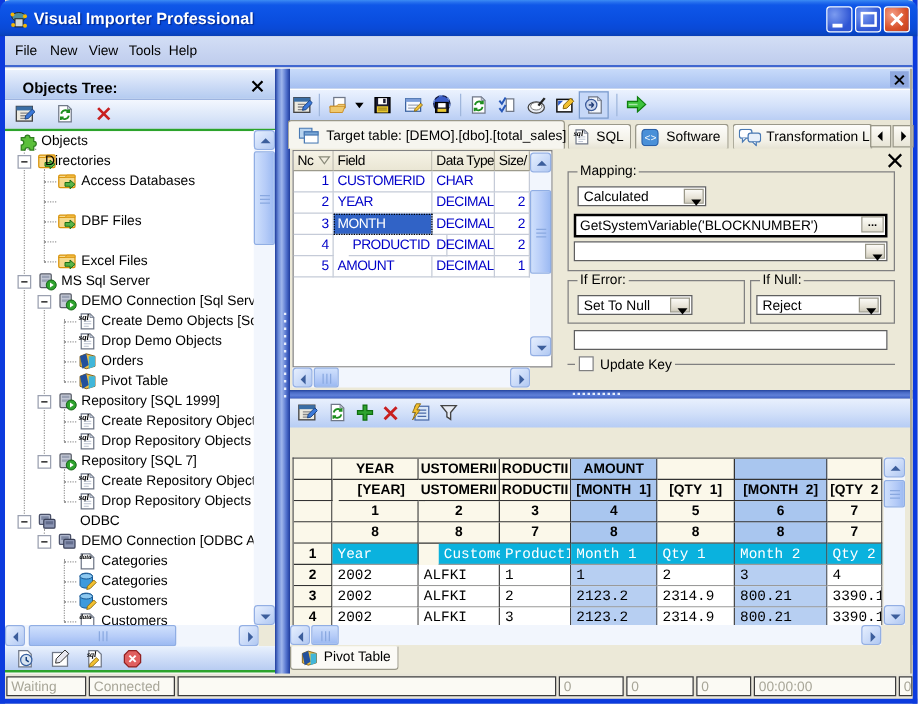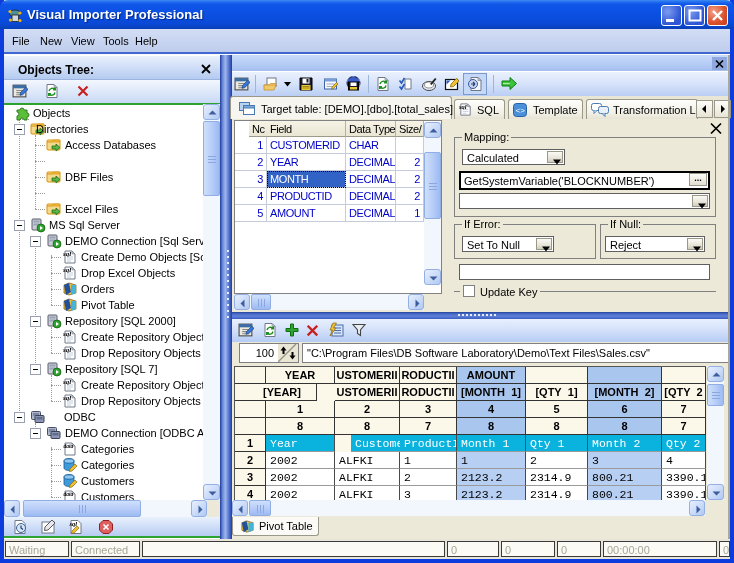--- a/index.html
+++ b/index.html
@@ -296,40 +296,40 @@
       <div class="trow" style="top:144px">
         <svg class="ticn" style="left:58px" width="16" height="16" viewBox="0 0 16 16">
           <use href="#i-sql"></use>
         </svg>
         <span class="lbl" style="left:77px">Create Demo Objects [Sc</span>
       </div>
       <div class="trow" style="top:160px">
         <svg class="ticn" style="left:58px" width="16" height="16" viewBox="0 0 16 16">
           <use href="#i-sql"></use>
         </svg>
-        <span class="lbl" style="left:77px">Drop Excel Objects</span>
+        <span class="lbl" style="left:77px">Drop Demo Objects</span>
       </div>
       <div class="trow" style="top:176px">
         <svg class="ticn" style="left:58px" width="16" height="16" viewBox="0 0 16 16">
           <use href="#i-tbl"></use>
         </svg>
         <span class="lbl" style="left:77px">Orders</span>
       </div>
       <div class="trow" style="top:192px">
         <svg class="ticn" style="left:58px" width="16" height="16" viewBox="0 0 16 16">
           <use href="#i-tbl"></use>
         </svg>
         <span class="lbl" style="left:77px">Pivot Table</span>
       </div>
       <div class="trow" style="top:208px">
         <div class="eb" style="left:26px"></div>
         <svg class="ticn" style="left:42px" width="16" height="16" viewBox="0 0 16 16">
           <use href="#i-server"></use>
         </svg>
-        <span class="lbl" style="left:61px">Repository [SQL 2000]</span>
+        <span class="lbl" style="left:61px">Repository [SQL 1999]</span>
       </div>
       <div class="trow" style="top:224px">
         <svg class="ticn" style="left:58px" width="16" height="16" viewBox="0 0 16 16">
           <use href="#i-sql"></use>
         </svg>
         <span class="lbl" style="left:77px">Create Repository Object</span>
       </div>
       <div class="trow" style="top:240px">
         <svg class="ticn" style="left:58px" width="16" height="16" viewBox="0 0 16 16">
           <use href="#i-sql"></use>
@@ -563,60 +563,60 @@
       <svg style="position:absolute;left:3px;top:2px" width="15" height="15" viewBox="0 0 16 16">
           <use href="#i-sql"></use>
         </svg>
       <span style="left:22px">SQL</span>
     </div>
     <div class="tab" style="left:276px; width:75px;">
       <svg style="position:absolute;left:4px;top:3px" width="14" height="14">
         <rect x="0.5" y="0.5" width="13" height="13" rx="3" fill="#4A90D8" stroke="#2A60A8"></rect>
         <text x="2.5" y="10" font-size="8" fill="#fff" font-family="Liberation Mono">&lt;&gt;</text>
       </svg>
-      <span style="left:24px">Template</span>
+      <span style="left:24px">Software</span>
     </div>
     <div class="tab" style="left:354px; width:112px;">
       <svg style="position:absolute;left:4px;top:3px" width="18" height="14">
         <rect x="0.5" y="0.5" width="10" height="7" rx="2" fill="#fff" stroke="#4A7AB4"></rect>
         <path d="M3 7.5 l0 3 l3 -3" fill="#fff" stroke="#4A7AB4"></path>
         <rect x="7.5" y="3.5" width="10" height="7" rx="2" fill="#E8F0FA" stroke="#4A7AB4"></rect>
         <path d="M14 10.5 l0 3 l-3 -3" fill="#E8F0FA" stroke="#4A7AB4"></path>
       </svg>
       <span style="left:26px">Transformation L</span>
     </div>
     <div class="tabarrow" style="left:464px"><svg width="15" height="16">
           <path d="M9 4 l-4 4 l4 4 z" fill="#000"></path>
         </svg></div>
     <div class="tabarrow" style="left:482px"><svg width="15" height="16">
           <path d="M6 4 l4 4 l-4 4 z" fill="#000"></path>
         </svg></div>
   </div>
   <div id="upane">
     <div id="fgrid">
-        <div class="fg-h" style="left:0px; width:32px;margin-left:14px;">Nc<svg width="11" height="8" style="margin-left:3px">
+        <div class="fg-h" style="left:0px; width:32px;">Nc<svg width="11" height="8" style="margin-left:3px">
             <path d="M1.5 1.5 h8 l-4 5.5 z" fill="none" stroke="#8A8A7A"></path>
           </svg></div>
         <div class="fg-h" style="left:32px; width:79px;">Field</div>
         <div class="fg-h" style="left:111px; width:50px;">Data Type</div>
         <div class="fg-h" style="left:161px; width:28px;">Size/</div>
         <div class="fg-c" style="left:0px; top:16px; width:32px;text-align:right;">1</div>
         <div class="fg-c" style="left:32px; top:16px; width:79px;">CUSTOMERID</div>
         <div class="fg-c" style="left:111px; top:16px; width:50px;">CHAR</div>
         <div class="fg-c" style="left:161px; top:16px; width:28px;text-align:right;"></div>
         <div class="fg-c" style="left:0px; top:33px; width:32px;text-align:right;">2</div>
         <div class="fg-c" style="left:32px; top:33px; width:79px;">YEAR</div>
         <div class="fg-c" style="left:111px; top:33px; width:50px;">DECIMAL</div>
         <div class="fg-c" style="left:161px; top:33px; width:28px;text-align:right;">2</div>
         <div class="fg-c" style="left:0px; top:50px; width:32px;text-align:right;">3</div>
         <div class="fg-c" style="left:32px; top:50px; width:79px;background:#3163C6;color:#fff;outline:1px dotted #000;outline-offset:-1px;">MONTH</div>
         <div class="fg-c" style="left:111px; top:50px; width:50px;">DECIMAL</div>
         <div class="fg-c" style="left:161px; top:50px; width:28px;text-align:right;">2</div>
         <div class="fg-c" style="left:0px; top:67px; width:32px;text-align:right;">4</div>
-        <div class="fg-c" style="left:32px; top:67px; width:79px;">PRODUCTID</div>
+        <div class="fg-c" style="left:44px; top:67px; width:79px;">PRODUCTID</div>
         <div class="fg-c" style="left:111px; top:67px; width:50px;">DECIMAL</div>
         <div class="fg-c" style="left:161px; top:67px; width:28px;text-align:right;">2</div>
         <div class="fg-c" style="left:0px; top:84px; width:32px;text-align:right;">5</div>
         <div class="fg-c" style="left:32px; top:84px; width:79px;">AMOUNT</div>
         <div class="fg-c" style="left:111px; top:84px; width:50px;">DECIMAL</div>
         <div class="fg-c" style="left:161px; top:84px; width:28px;text-align:right;">1</div>
       </div>
     <div id="fg-vsb">
   <div class="sbt" style="left:0;top:0;width:17px;height:163px;"></div>
   <div class="sbb" style="left:0px;top:0px;width:17px;height:16px;">
@@ -746,44 +746,31 @@
       </svg>
     <svg class="tico" style="left:95px;top:3px" width="17" height="16" viewBox="0 0 17 16">
       <rect x="5" y="3" width="11" height="11" fill="#D8E6F8" stroke="#4A6AA8"></rect>
       <path d="M7 6 h7 M7 8.5 h7 M7 11 h7" stroke="#4A6AA8" stroke-width="1"></path>
       <path d="M6 1 l-3 7 h2.5 l-2.5 6 l6 -8 h-2.5 l3 -5 z" fill="#F2C030" stroke="#8A6A10" stroke-width="0.7"></path>
     </svg>
     <svg class="tico" style="left:119px;top:3px" width="16" height="16">
       <path d="M2 2.5 h12 l-4.5 5.5 v5.5 l-3 -2 V8 z" fill="#E8ECF4" stroke="#444" stroke-width="1.1"></path>
     </svg>
   </div>
-  <div id="pathrow">
-    <div id="spinbox">
-      <span style="position:absolute; right:24px; top:3px;">100</span>
-      <div style="position:absolute; right:0px; top:0px; width:20px; height:18px; background:#EAE6D6;">
-        <svg width="20" height="18">
-          <path d="M0 18 L18 0" stroke="#9A9585" stroke-width="1.4"></path>
-          <path d="M5.5 2.5 L8.5 6.5 H6.5 V10 H4.5 V6.5 H2.5 z" fill="#000"></path>
-          <path d="M14.5 15.5 L11.5 11.5 H13.5 V8 H15.5 V11.5 H17.5 z" fill="#000"></path>
-        </svg>
-      </div>
-    </div>
-    <div id="pathfield">"C:\Program Files\DB Software Laboratory\Demo\Text Files\Sales.csv"</div>
-  </div>
   <div id="dgrid">
       <div class="dg-h" style="left:0px; top:0px; width:31px;"></div>
       <div class="dg-h" style="left:31px; top:0px; width:69px;">YEAR</div>
       <div class="dg-h" style="left:100px; top:0px; width:65px;">USTOMERII</div>
       <div class="dg-h" style="left:165px; top:0px; width:57px;">RODUCTII</div>
       <div class="dg-h blue" style="left:222px; top:0px; width:69px;">AMOUNT</div>
       <div class="dg-h" style="left:291px; top:0px; width:62px;"></div>
       <div class="dg-h blue" style="left:353px; top:0px; width:74px;"></div>
       <div class="dg-h" style="left:427px; top:0px; width:44px;"></div>
       <div class="dg-h" style="left:0px; top:17px; width:31px;"></div>
-      <div class="dg-h" style="left:13px; top:17px; width:69px;">[YEAR]</div>
+      <div class="dg-h" style="left:36px; top:17px; width:69px;">[YEAR]</div>
       <div class="dg-h" style="left:100px; top:17px; width:65px;">USTOMERII</div>
       <div class="dg-h" style="left:165px; top:17px; width:57px;">RODUCTII</div>
       <div class="dg-h blue" style="left:222px; top:17px; width:69px;">[MONTH&nbsp;&nbsp;1]</div>
       <div class="dg-h" style="left:291px; top:17px; width:62px;">[QTY&nbsp;&nbsp;1]</div>
       <div class="dg-h blue" style="left:353px; top:17px; width:74px;">[MONTH&nbsp;&nbsp;2]</div>
       <div class="dg-h" style="left:427px; top:17px; width:44px;">[QTY&nbsp;&nbsp;2</div>
       <div class="dg-h" style="left:0px; top:34px; width:31px;"></div>
       <div class="dg-h" style="left:31px; top:34px; width:69px;">1</div>
       <div class="dg-h" style="left:100px; top:34px; width:65px;">2</div>
       <div class="dg-h" style="left:165px; top:34px; width:57px;">3</div>

